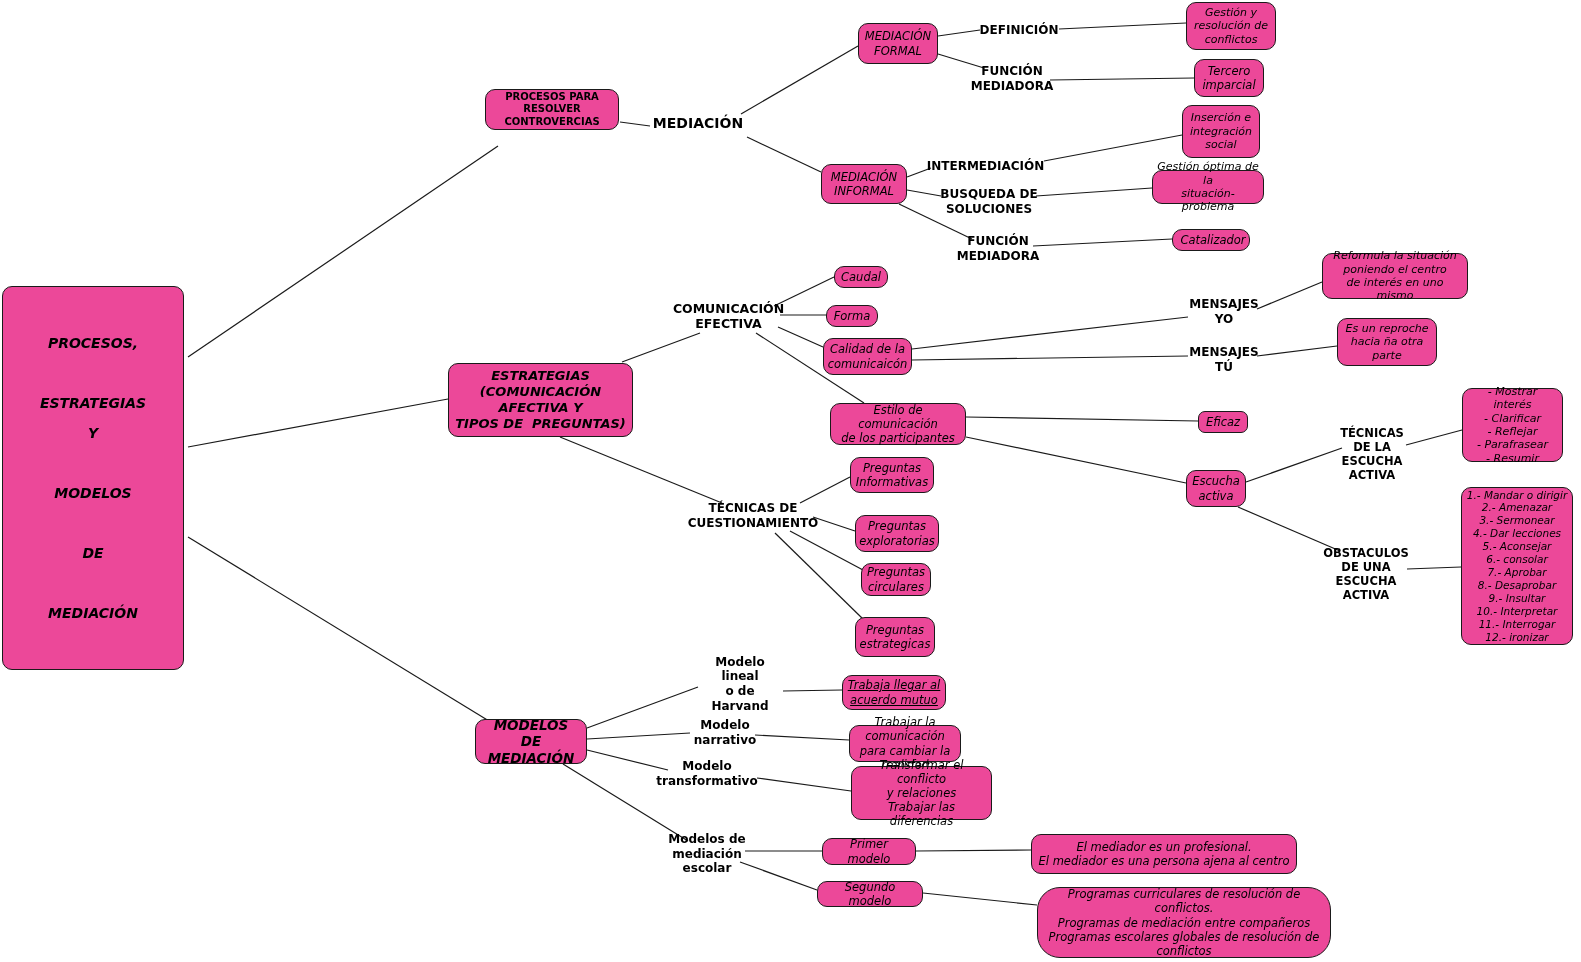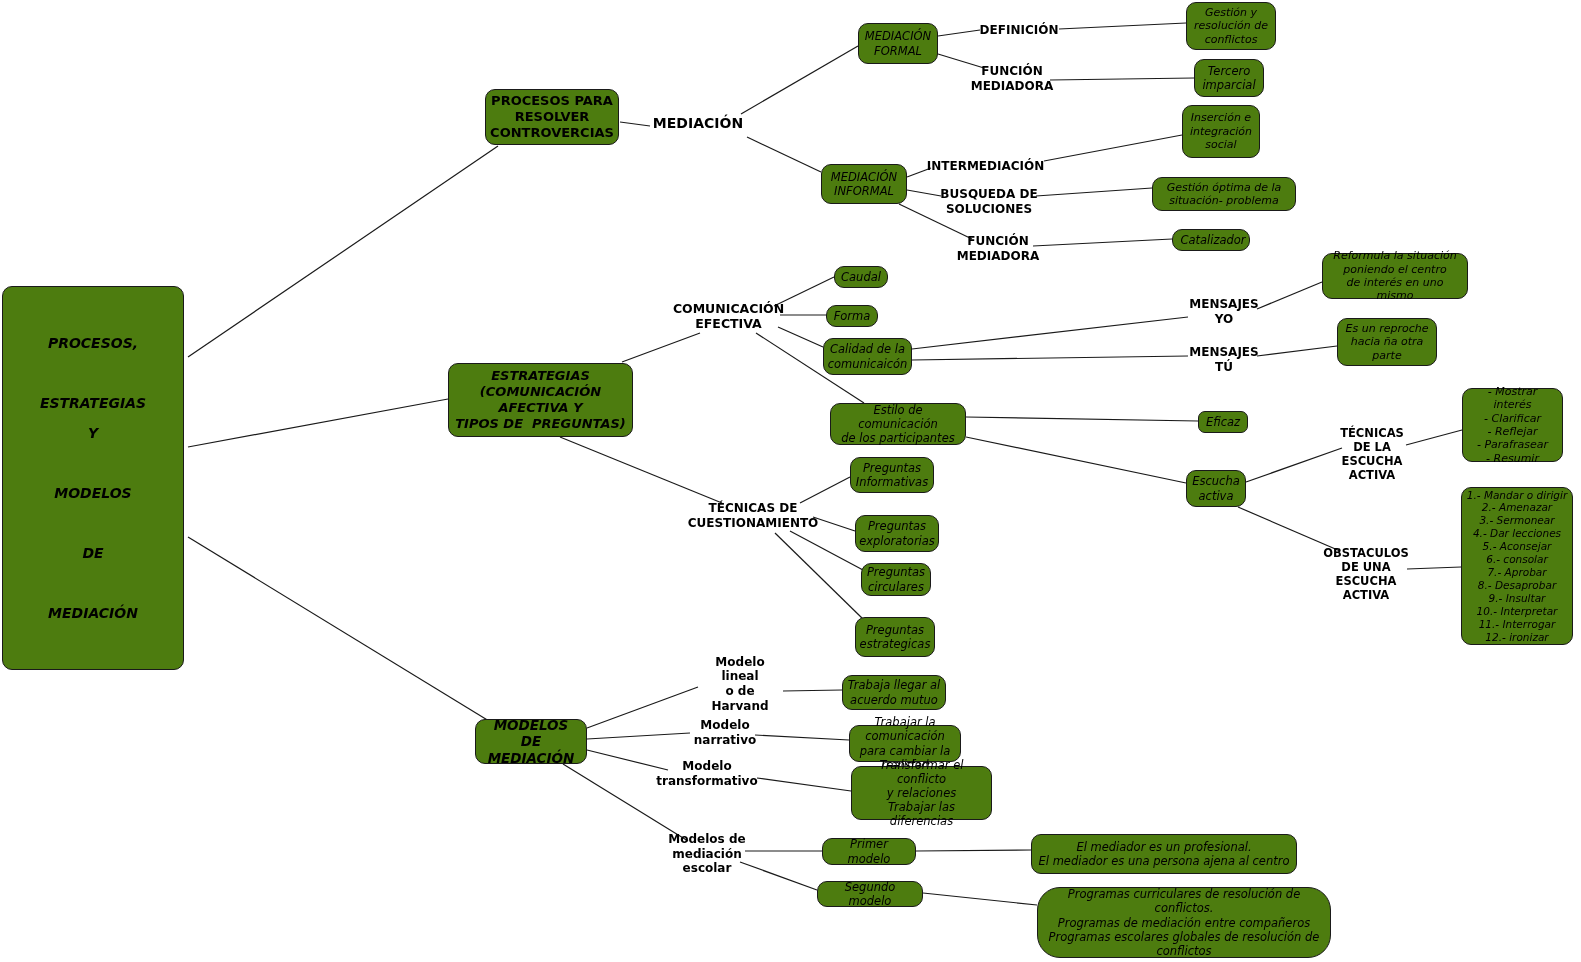--- a/index.html
+++ b/index.html
@@ -7,21 +7,21 @@
     position:relative;width:1581px;height:962px;background:#ffffff;
     font-family:"DejaVu Sans","Liberation Sans",sans-serif;color:#000;
     overflow:hidden;
   }
   #edges-svg{position:absolute;left:0;top:0;z-index:1;}
   .n{
     position:absolute;z-index:2;display:flex;align-items:center;justify-content:center;
     text-align:center;white-space:pre-wrap;line-height:1.22;box-sizing:border-box;
   }
   .box{
-    background:#4d7c0f;border:1.4px solid #1a1a1a;border-radius:10px;padding:2px 4px;
+    background:#ec4899;border:1.4px solid #1a1a1a;border-radius:10px;padding:2px 4px;
   }
   .label{background:transparent;border:none;}
 </style>
 </head>
 <body>
 
 <div id="canvas">
   <svg id="edges-svg" width="1581" height="962" viewBox="0 0 1581 962" xmlns="http://www.w3.org/2000/svg">
       <line x1="188" y1="357" x2="498" y2="146" stroke="#1a1a1a" stroke-width="1.2"></line>
       <line x1="188" y1="447" x2="448" y2="399" stroke="#1a1a1a" stroke-width="1.2"></line>
@@ -74,36 +74,36 @@
 <div class="n box" style="left: 2px; top: 286px; width: 182px; height: 384px; font-size: 14px; line-height: 30px; font-weight: bold; font-style: italic;">PROCESOS,
 
 ESTRATEGIAS
 Y
 
 MODELOS
 
 DE
 
 MEDIACIÓN</div>
-    <div class="n box" style="left: 485px; top: 89px; width: 134px; height: 56px; font-size: 13px; font-weight: bold;">PROCESOS PARA
+    <div class="n box" style="left: 485px; top: 89px; width: 134px; height: 41px; font-size: 10px; font-weight: bold;">PROCESOS PARA
 RESOLVER
 CONTROVERCIAS</div>
     <div class="n box" style="left: 858px; top: 23px; width: 80px; height: 41px; font-size: 11.5px; font-style: italic;">MEDIACIÓN
 FORMAL</div>
     <div class="n box" style="left: 1186px; top: 2px; width: 90px; height: 48px; font-size: 11px; font-style: italic;">Gestión y
 resolución de
 conflictos</div>
     <div class="n box" style="left: 1194px; top: 59px; width: 70px; height: 38px; font-size: 11.5px; font-style: italic;">Tercero
 imparcial</div>
     <div class="n box" style="left: 821px; top: 164px; width: 86px; height: 40px; font-size: 11.5px; font-style: italic;">MEDIACIÓN
 INFORMAL</div>
     <div class="n box" style="left: 1182px; top: 105px; width: 78px; height: 53px; font-size: 11px; font-style: italic;">Inserción e
 integración
 social</div>
-    <div class="n box" style="left: 1152px; top: 170px; width: 144px; height: 34px; font-size: 11px; font-style: italic; margin-top: 7px;">Gestión óptima de la
+    <div class="n box" style="left: 1152px; top: 170px; width: 112px; height: 34px; font-size: 11px; font-style: italic;">Gestión óptima de la
 situación- problema</div>
     <div class="n box" style="left: 1172px; top: 229px; width: 78px; height: 22px; font-size: 11.5px; font-style: italic; padding-left: 8px;">Catalizador</div>
     <div class="n box" style="left: 834px; top: 266px; width: 54px; height: 22px; font-size: 11.5px; font-style: italic;">Caudal</div>
     <div class="n box" style="left: 826px; top: 305px; width: 52px; height: 22px; font-size: 11.5px; font-style: italic;">Forma</div>
     <div class="n box" style="left: 823px; top: 338px; width: 89px; height: 37px; font-size: 11.5px; font-style: italic; text-align: center;">Calidad de la
 comunicaicón</div>
     <div class="n box" style="left: 830px; top: 403px; width: 136px; height: 42px; font-size: 11.5px; font-style: italic;">Estilo de comunicación
 de los participantes</div>
     <div class="n box" style="left: 448px; top: 363px; width: 185px; height: 74px; font-size: 13px; font-weight: bold; font-style: italic;">ESTRATEGIAS
 (COMUNICACIÓN
@@ -138,21 +138,21 @@
     <div class="n box" style="left: 850px; top: 457px; width: 84px; height: 36px; font-size: 11.5px; font-style: italic;">Preguntas
 Informativas</div>
     <div class="n box" style="left: 855px; top: 515px; width: 84px; height: 37px; font-size: 11.5px; font-style: italic;">Preguntas
 exploratorias</div>
     <div class="n box" style="left: 861px; top: 563px; width: 70px; height: 33px; font-size: 11.5px; font-style: italic;">Preguntas
 circulares</div>
     <div class="n box" style="left: 855px; top: 617px; width: 80px; height: 40px; font-size: 11.5px; font-style: italic;">Preguntas
 estrategicas</div>
     <div class="n box" style="left: 475px; top: 719px; width: 112px; height: 45px; font-size: 13.5px; font-weight: bold; font-style: italic;">MODELOS  DE
 MEDIACIÓN</div>
-    <div class="n box" style="left: 842px; top: 675px; width: 104px; height: 35px; font-size: 11.5px; font-style: italic;">Trabaja llegar al
+    <div class="n box" style="left: 842px; top: 675px; width: 104px; height: 35px; font-size: 11.5px; font-style: italic; text-decoration: underline;">Trabaja llegar al
 acuerdo mutuo</div>
     <div class="n box" style="left: 849px; top: 725px; width: 112px; height: 37px; font-size: 11.5px; font-style: italic;">Trabajar la comunicación
 para cambiar la realidad</div>
     <div class="n box" style="left: 851px; top: 766px; width: 141px; height: 54px; font-size: 11.5px; font-style: italic;">Transformar el conflicto
 y relaciones
 Trabajar las diferencias</div>
     <div class="n box" style="left: 822px; top: 838px; width: 94px; height: 27px; font-size: 11.5px; font-style: italic;">Primer modelo</div>
     <div class="n box" style="left: 817px; top: 881px; width: 106px; height: 26px; font-size: 11.5px; font-style: italic;">Segundo modelo</div>
     <div class="n box" style="left: 1031px; top: 834px; width: 266px; height: 40px; font-size: 11.5px; font-style: italic;">El mediador es un profesional.
 El mediador es una persona ajena al centro</div>

